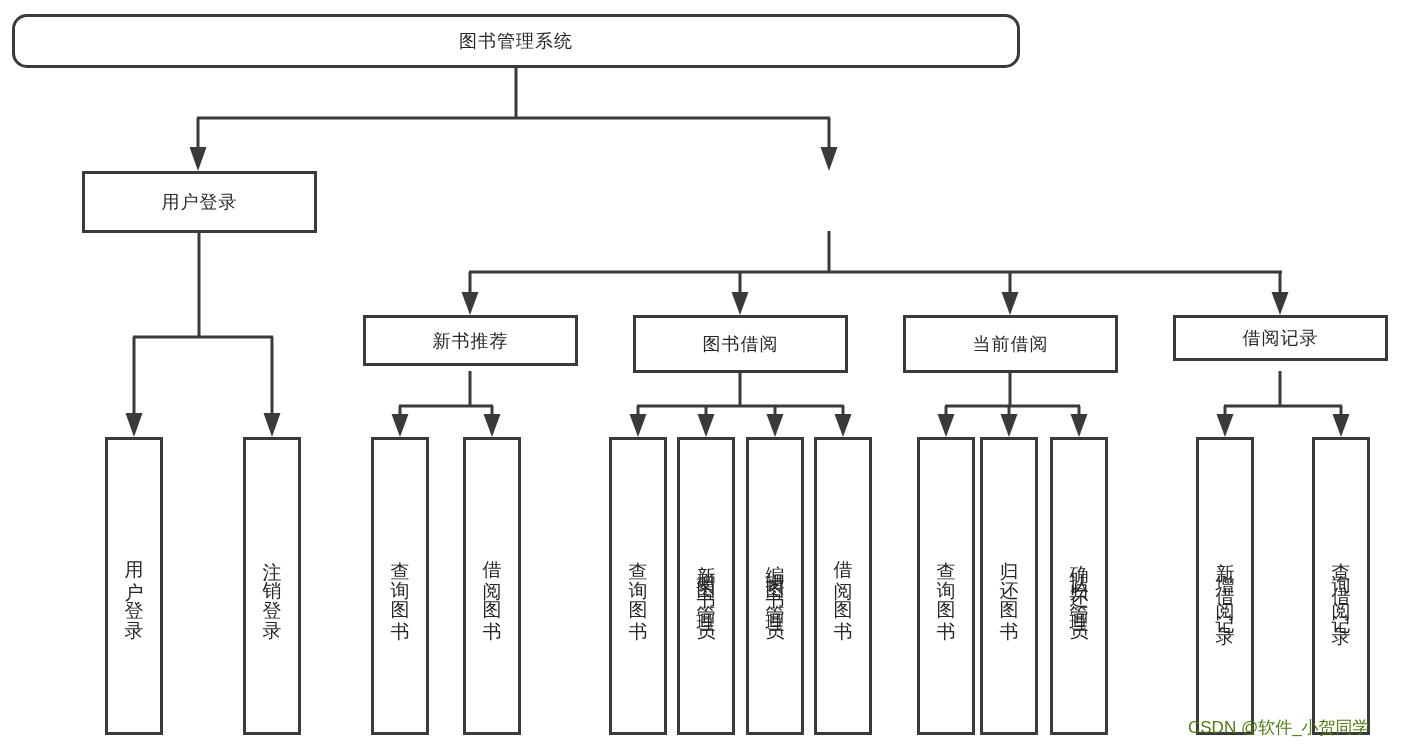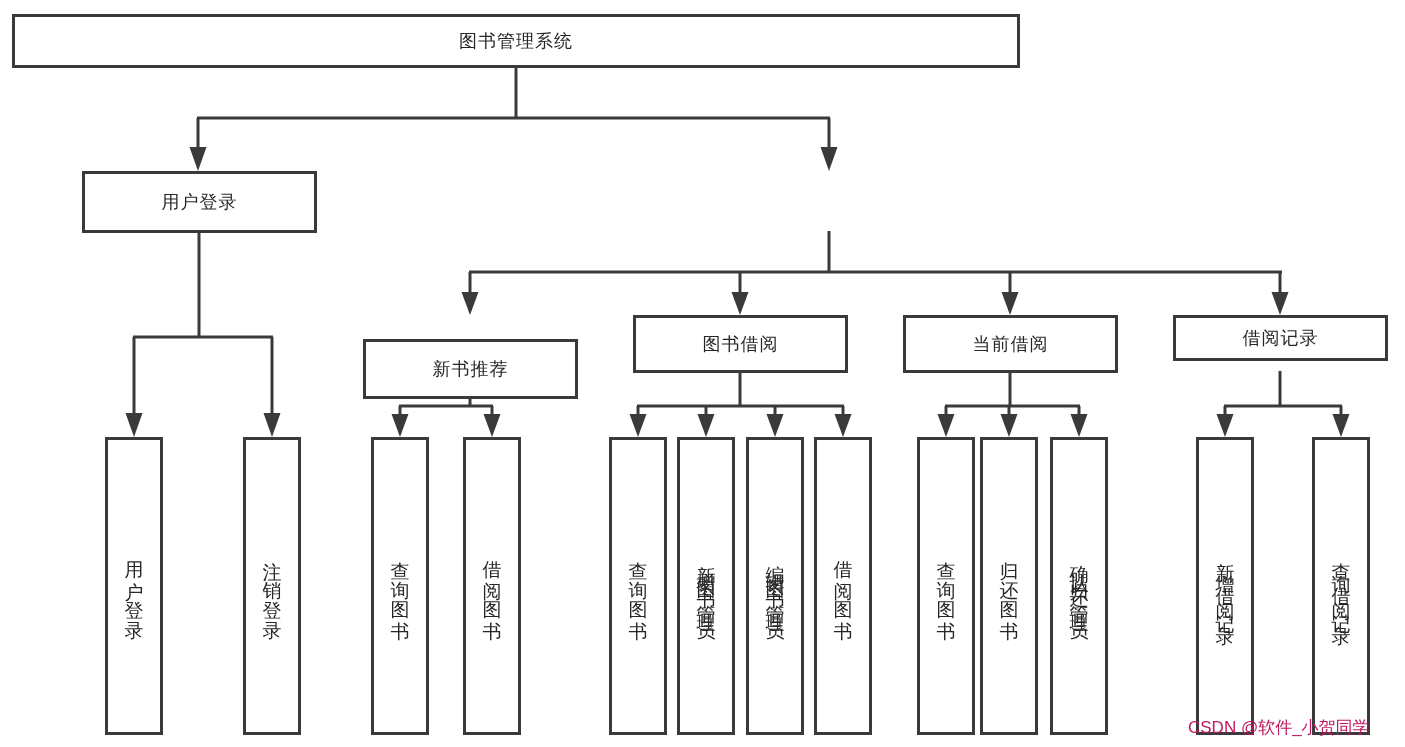--- a/index.html
+++ b/index.html
@@ -40,26 +40,26 @@
   .vnode .vtext {
     writing-mode: vertical-rl;
     text-orientation: mixed;
     white-space: nowrap;
   }
   .sp4 .vtext { letter-spacing: 20px; }
   .sp6 .vtext { letter-spacing: 13px; }
   .sp9 .vtext { letter-spacing: 8px; }
 
   
-  #n-root        { left: 12px;   top: 14px;  width: 1008px; height: 54px; }
+  #n-root        { left: 12px;   top: 14px;  width: 1008px; height: 54px; border-radius: 15px; }
   
   #n-user-login  { left: 82px;   top: 171px; width: 235px;  height: 62px; }
   #n-book-mgmt   { left: 712px;  top: 171px; width: 235px;  height: 62px; }
   
-  #n-new-books   { left: 363px;  top: 315px; width: 215px;  height: 60px; margin-top: 24px; }
+  #n-new-books   { left: 363px;  top: 315px; width: 215px;  height: 51px; }
   #n-borrowing   { left: 633px;  top: 315px; width: 215px;  height: 58px; }
   #n-current     { left: 903px;  top: 315px; width: 215px;  height: 58px; }
   #n-records     { left: 1173px; top: 315px; width: 215px;  height: 46px; }
   
   #n-a1 { left: 105px;  }
   #n-a2 { left: 243px;  }
   #n-b1 { left: 371px;  }
   #n-b2 { left: 463px;  }
   #n-c1 { left: 609px;  }
   #n-c2 { left: 677px;  }
@@ -70,21 +70,21 @@
   #n-d3 { left: 1050px; }
   #n-e1 { left: 1196px; }
   #n-e2 { left: 1312px; }
 
   .watermark {
     position: absolute;
     left: 1188px;
     top: 716px;
     width: 215px;
     font-size: 17px;
-    color: #be185d;
+    color: #4d7c0f;
     z-index: 3;
     white-space: nowrap;
   }
 </style>
 </head>
 <body>
 
 <div class="canvas">
 
   <svg class="connectors" viewBox="0 0 1405 747" xmlns="http://www.w3.org/2000/svg" stroke="#3a3a3a" stroke-width="3" fill="#3a3a3a">

